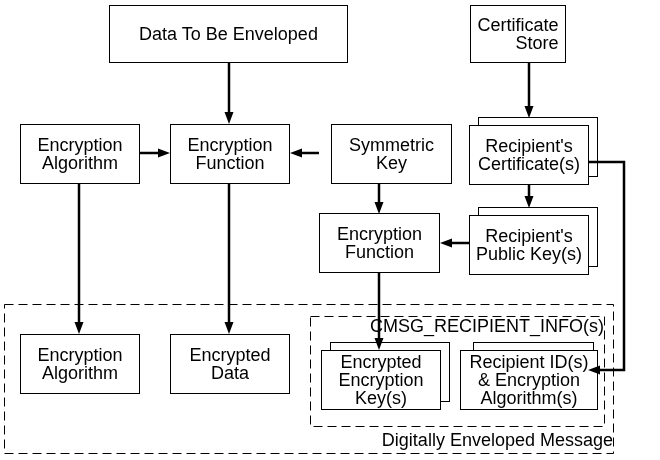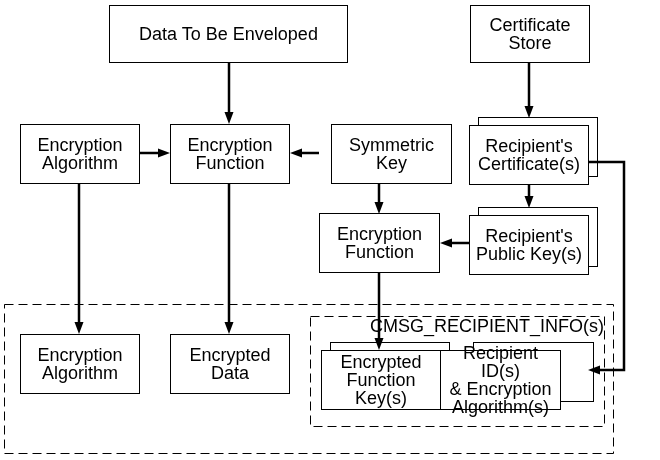--- a/index.html
+++ b/index.html
@@ -40,35 +40,35 @@
   }
   #connector-layer {
     position: absolute;
     left: 0; top: 0;
     width: 660px; height: 460px;
     z-index: 3;
     pointer-events: none;
   }
   
   #b-data    { left:109px; top:5px;   width:239px; height:58px; }
-  #b-store   { left:470px; top:5px;   width:120px; height:58px; }
+  #b-store   { left:470px; top:5px;   width:96px; height:58px;text-align:right; }
   #b-alg1    { left:20px;  top:124px; width:120px; height:60px; }
   #b-func1   { left:170px; top:124px; width:120px; height:60px; }
   #b-symkey  { left:319px; top:124px; width:121px; height:60px;margin-left:12px; }
   #b-cert-bk { left:478px; top:117px; width:120px; height:60px; }
   #b-cert    { left:469px; top:125px; width:120px; height:60px; }
   #b-func2   { left:319px; top:213px; width:121px; height:60px; }
   #b-pub-bk  { left:478px; top:207px; width:120px; height:60px; }
   #b-pub     { left:469px; top:215px; width:120px; height:60px; }
   #b-alg2    { left:20px;  top:334px; width:120px; height:60px; }
   #b-encdata { left:170px; top:334px; width:120px; height:60px; }
   #b-esk-bk  { left:330px; top:342px; width:120px; height:60px; }
   #b-esk     { left:321px; top:350px; width:120px; height:60px; }
   #b-rid-bk  { left:473px; top:342px; width:121px; height:60px; }
-  #b-rid     { left:440px; top:350px; width:121px; height:60px; }
+  #b-rid     { left:460px; top:350px; width:138px; height:60px; }
   #lbl-cmsg  { left:310px; top:317px; width:294px; height:18px; }
   #lbl-env   { left:4px;   top:431px; width:609px; height:18px; }
   .shaft { stroke:#000000; stroke-width:2.5; fill:none; }
   .head  { fill:#000000; stroke:none; }
   .dashed-rect { fill:none; stroke:#000000; stroke-width:1; stroke-dasharray:9 5; }
 </style>
 </head>
 <body>
 
 <div id="stage">
@@ -92,29 +92,30 @@
   <div class="box-back" id="b-pub-bk"></div>
   <div class="box" id="b-pub">Recipient's
 Public Key(s)</div>
 
   <div class="box" id="b-alg2">Encryption
 Algorithm</div>
   <div class="box" id="b-encdata">Encrypted Data</div>
 
   <div class="box-back" id="b-esk-bk"></div>
   <div class="box" id="b-esk">Encrypted
-Function
+Encryption
 Key(s)</div>
 
   <div class="box-back" id="b-rid-bk"></div>
   <div class="box" id="b-rid">Recipient ID(s)
 &amp; Encryption
 Algorithm(s)</div>
 
   <div class="float-label" id="lbl-cmsg">CMSG_RECIPIENT_INFO(s)</div>
+  <div class="float-label" id="lbl-env">Digitally Enveloped Message</div>
 
   <svg id="connector-layer" viewBox="0 0 660 460" xmlns="http://www.w3.org/2000/svg">
 
     <rect class="dashed-rect" x="4.5" y="304.5" width="609" height="149"></rect>
     <rect class="dashed-rect" x="310.5" y="316.5" width="294" height="110"></rect>
 
     <g>
       <path class="shaft" d="M229,63 V112"></path>
       <polygon class="head" points="229,124 224.5,112 233.5,112"></polygon>
     </g>

